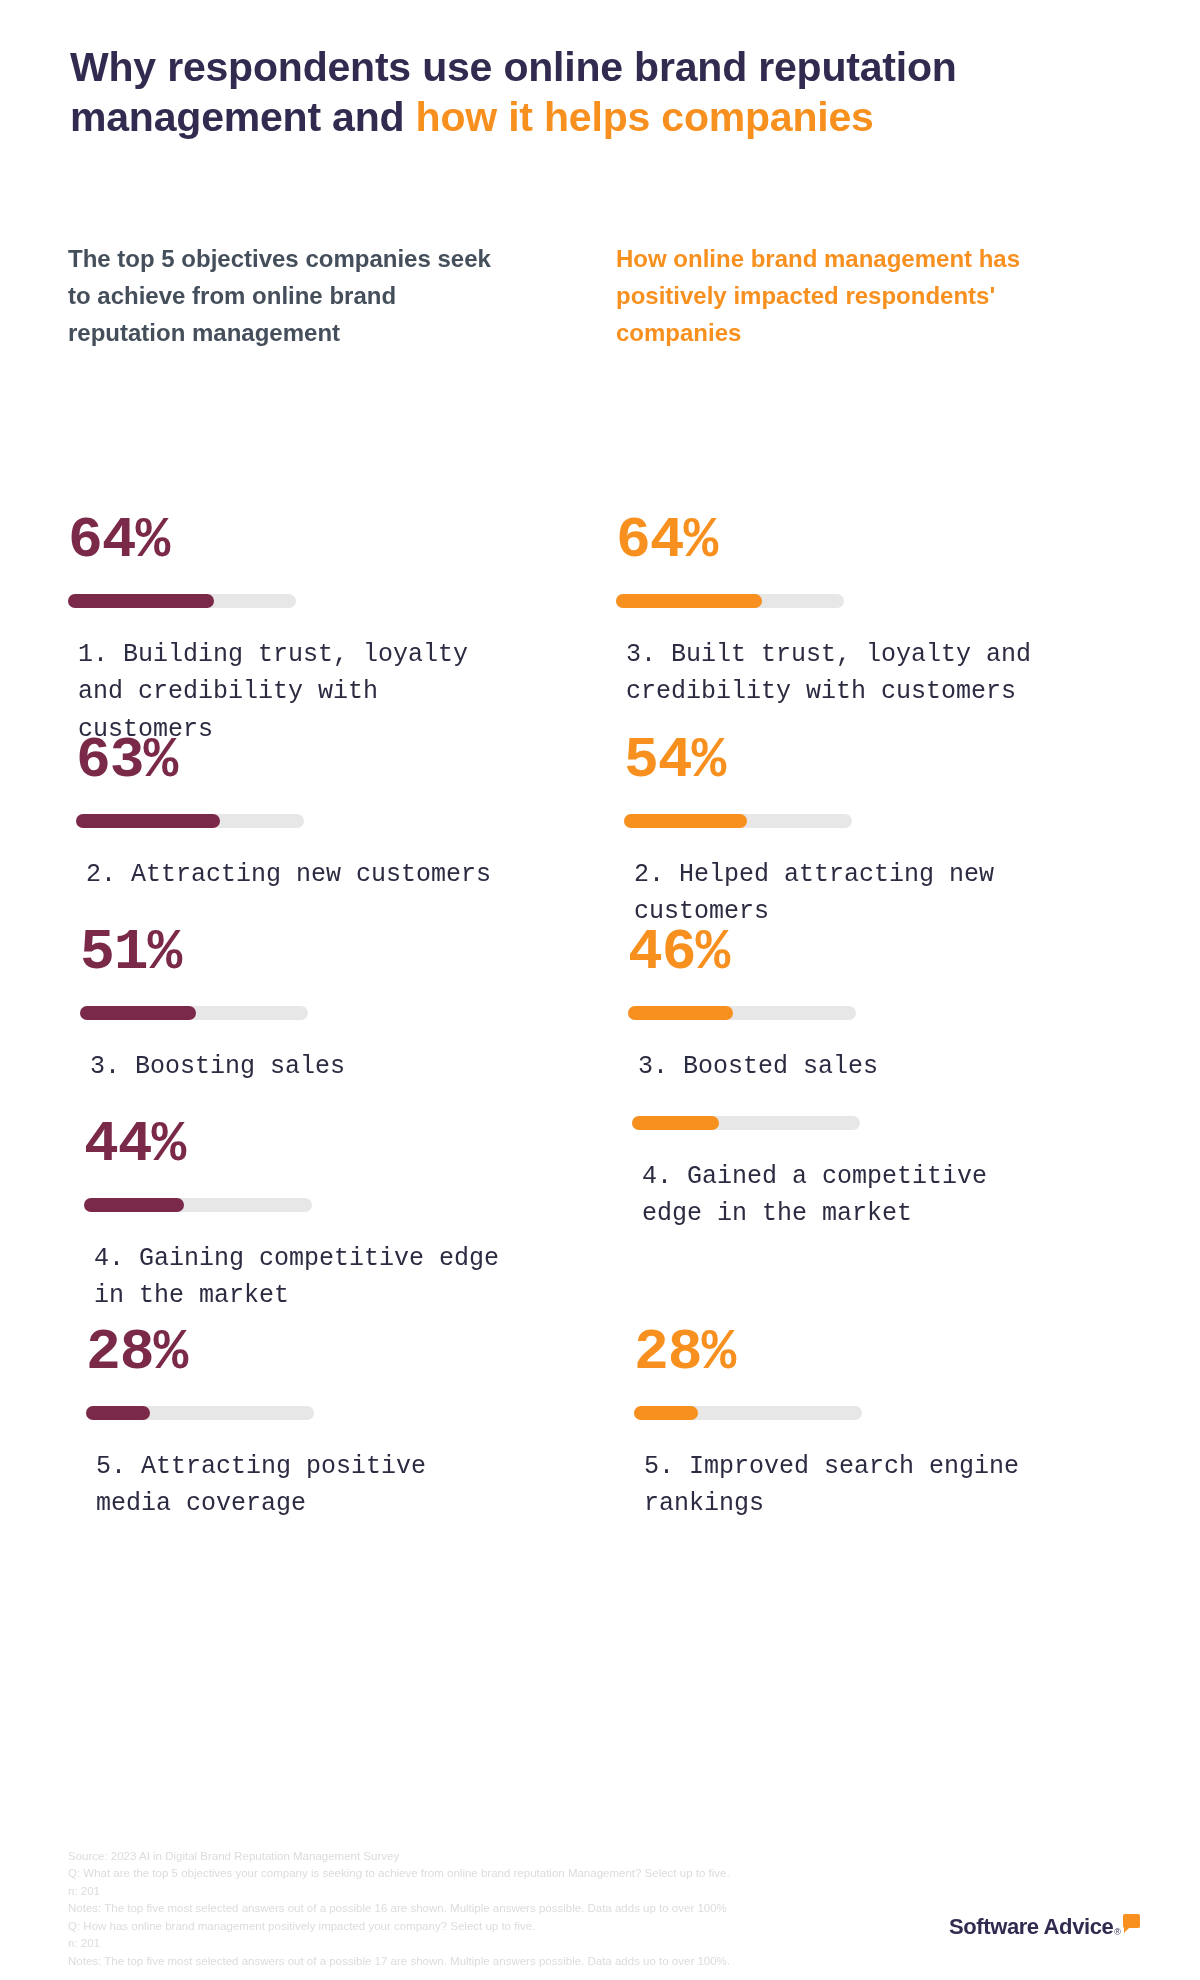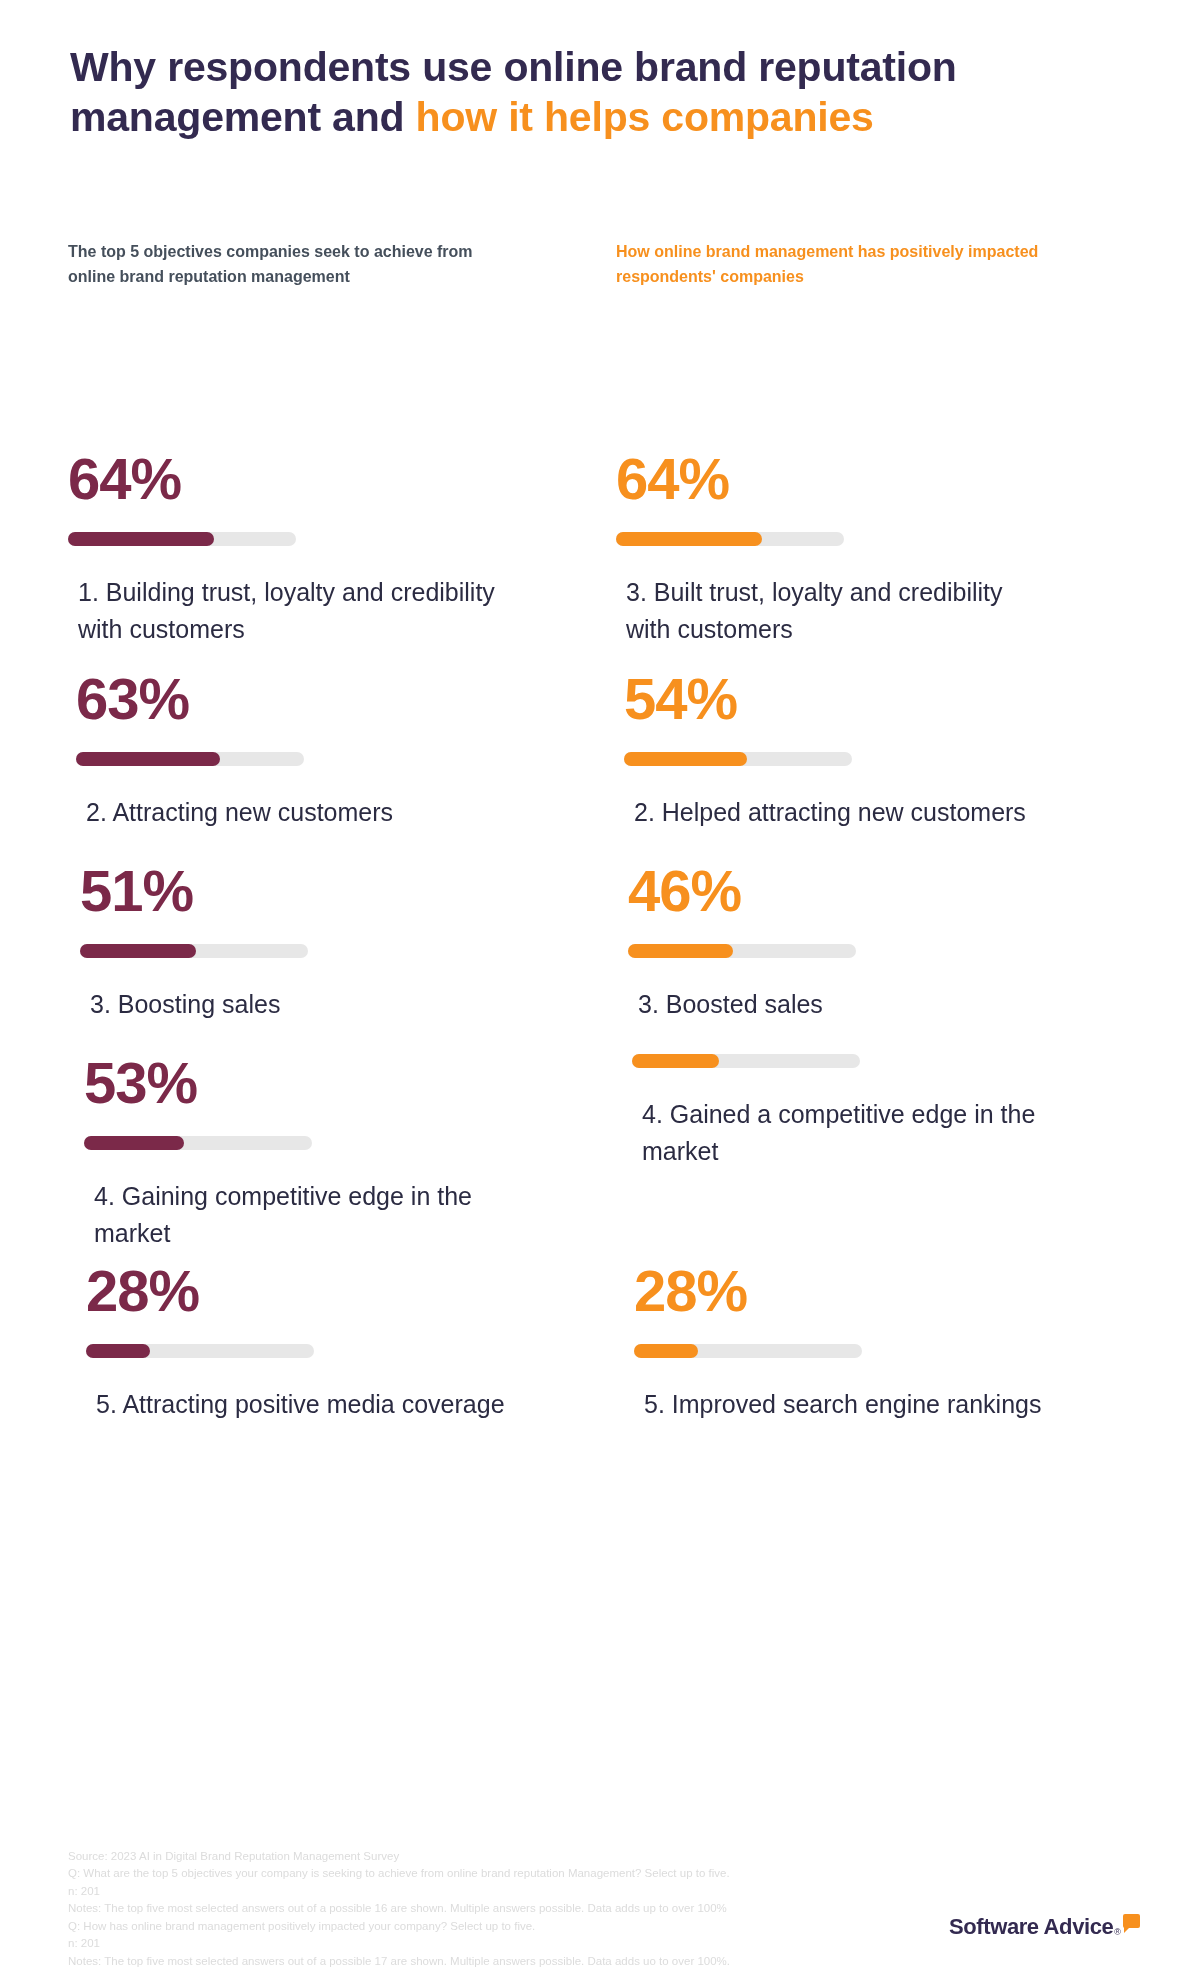--- a/index.html
+++ b/index.html
@@ -53,32 +53,33 @@
   }
   .col {
     position: absolute;
     top: 0;
     width: 480px;
   }
   .col-left  { left: 68px; }
   .col-right { left: 616px; }
 
   .col-heading {
-    font-size: 16px;
+    font-size: 24px;
     line-height: 1.55;
     font-weight: 700;
     margin: 0;
     width: 430px;
   }
   .col-left .col-heading  { color: #454f5b; }
   .col-right .col-heading { color: #F7901E; }
 
   .stats {
     position: relative;
     margin-top: 0;
+    font-family: Liberation Mono, monospace;
   }
 
   .stat-row {
     position: absolute;
     width: 430px;
   }
 
   .stat-value {
     font-size: 58px;
     font-weight: 800;
@@ -202,21 +203,21 @@
             <div class="stat-label">2. Attracting new customers</div>
           </div>
           <div class="stat-row" style="top: 572px; left: 12px;">
             <div class="stat-value">51%</div>
             <div class="bar-track">
               <div class="bar-fill" style="width: 51%;"></div>
             </div>
             <div class="stat-label">3. Boosting sales</div>
           </div>
           <div class="stat-row" style="top: 764px; left: 16px;">
-            <div class="stat-value">53%</div>
+            <div class="stat-value">44%</div>
             <div class="bar-track">
               <div class="bar-fill" style="width: 44%;"></div>
             </div>
             <div class="stat-label">4. Gaining competitive edge in the market</div>
           </div>
           <div class="stat-row" style="top: 972px; left: 18px;">
             <div class="stat-value">28%</div>
             <div class="bar-track">
               <div class="bar-fill" style="width: 28%;"></div>
             </div>

